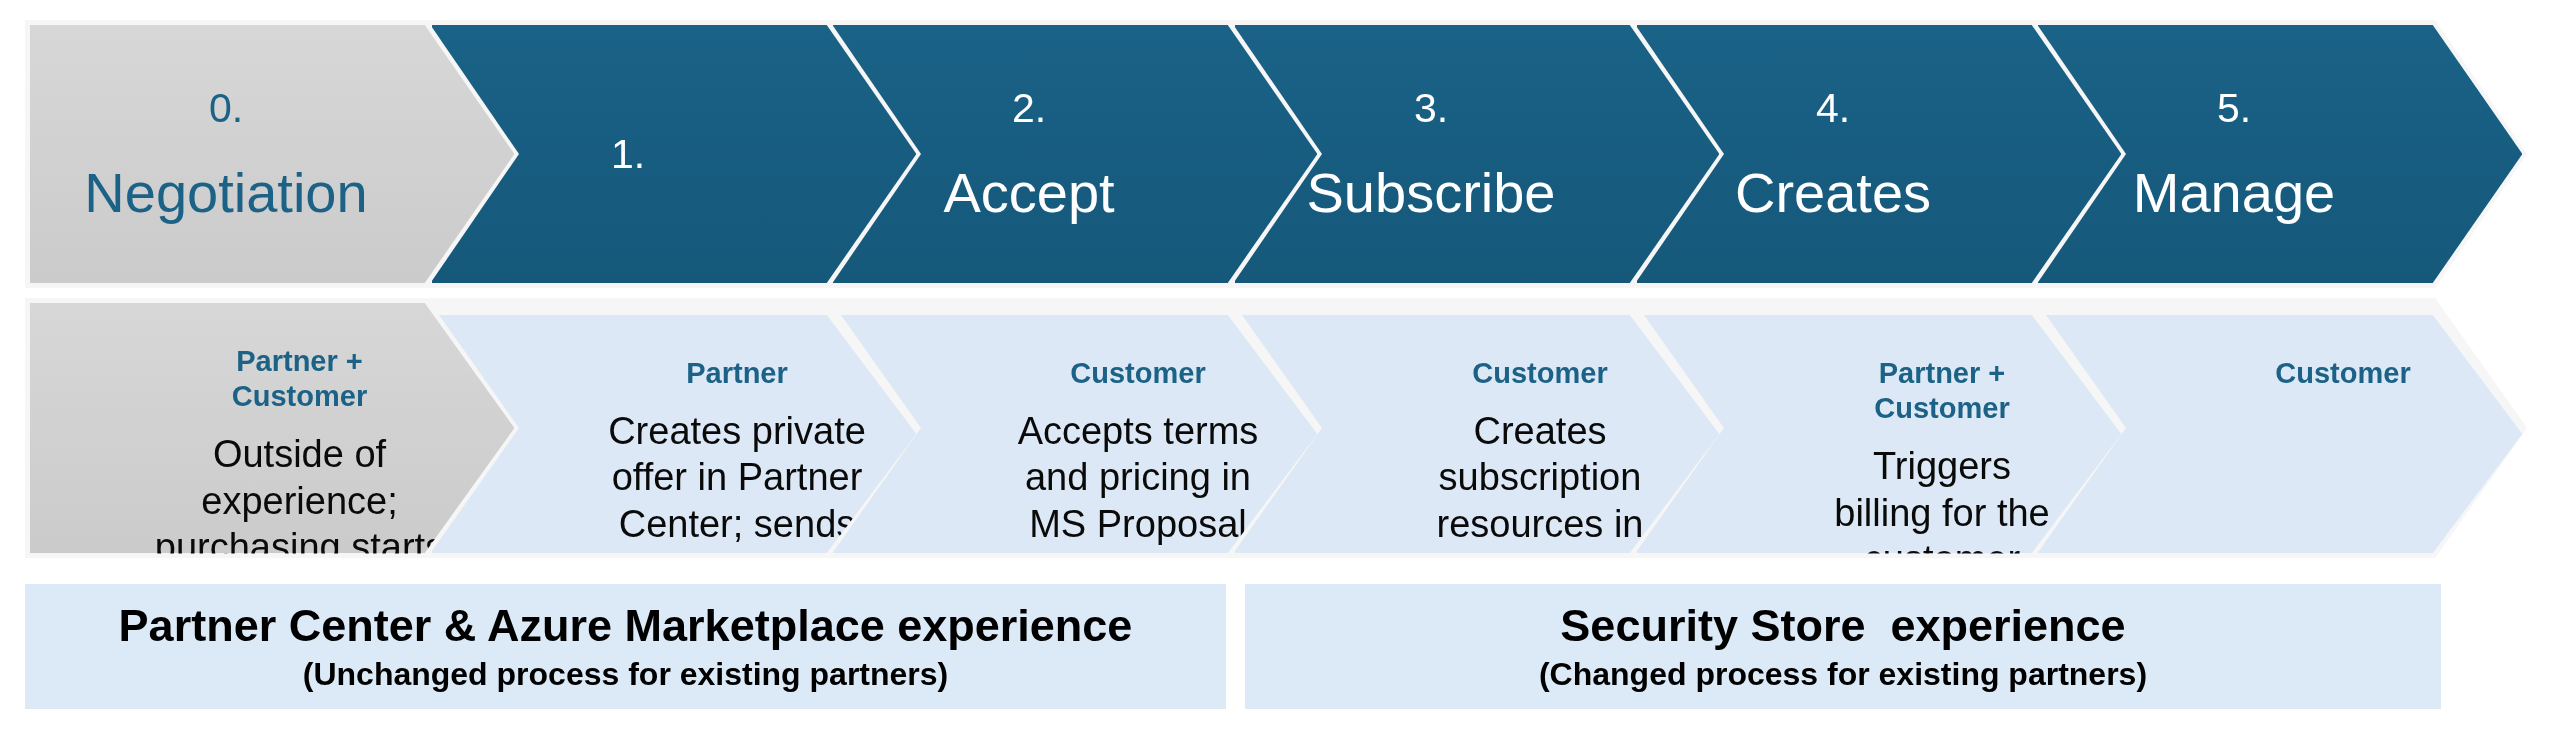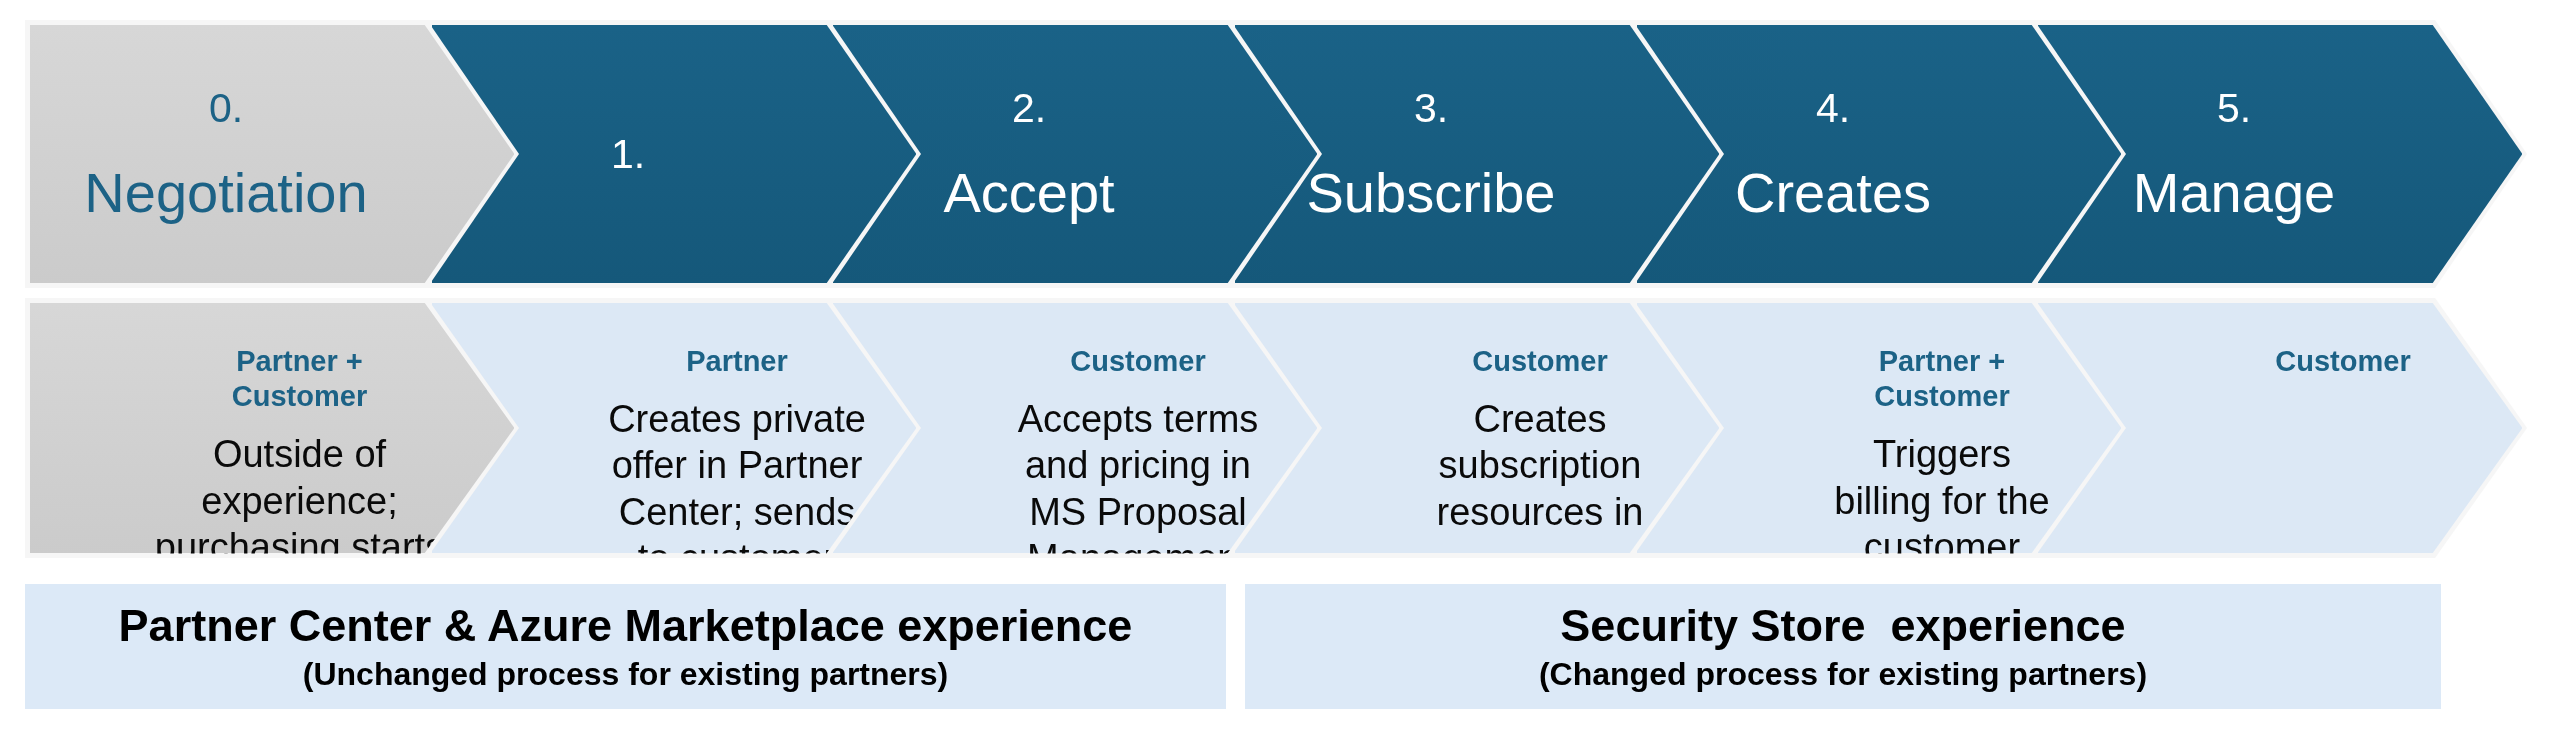--- a/index.html
+++ b/index.html
@@ -23,21 +23,21 @@
   .row1 { top: 20px;  height: 268px; }
   .row2 { top: 298px; height: 260px; }
 
   .chev-fill {
     position: absolute;
     inset: 4.6px;
     clip-path: polygon(0 0, calc(100% - 90px) 0, 100% 50%, calc(100% - 90px) 100%, 0 100%);
   }
   .v-dark  .chev-fill { background: linear-gradient(180deg, var(--dark_teal_light), var(--dark_teal)); }
   .v-gray  .chev-fill { background: linear-gradient(180deg, #D7D7D7, var(--gray)); }
-  .v-blue  .chev-fill { background: var(--light_blue); }
+  .v-blue  .chev-fill { background: var(--light_blue); margin-top: 12px; }
 
   
   .z5{z-index:15}.z4{z-index:14}.z3{z-index:13}.z2{z-index:12}.z1{z-index:11}.z0{z-index:10}
 
   
   .step-head {
     position: absolute;
     left: 0; right: 92px; top: 0; bottom: 0;
     display: flex;
     flex-direction: column;

